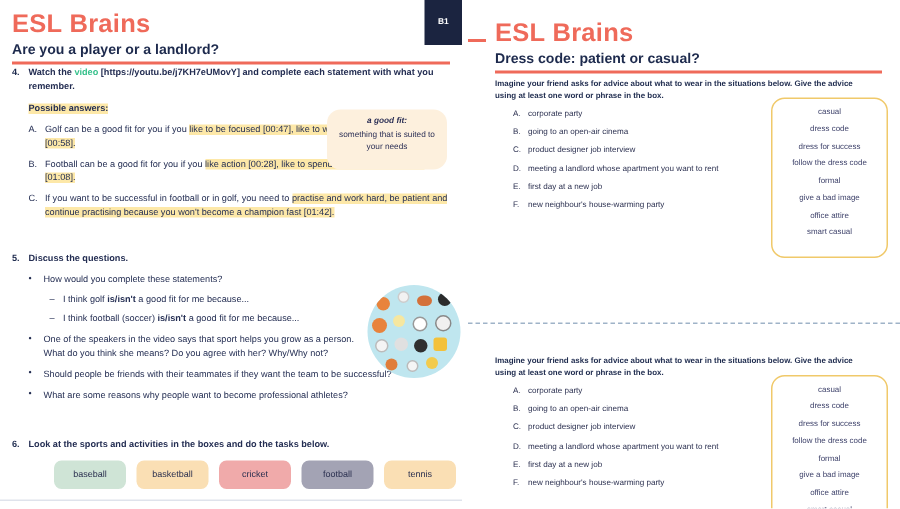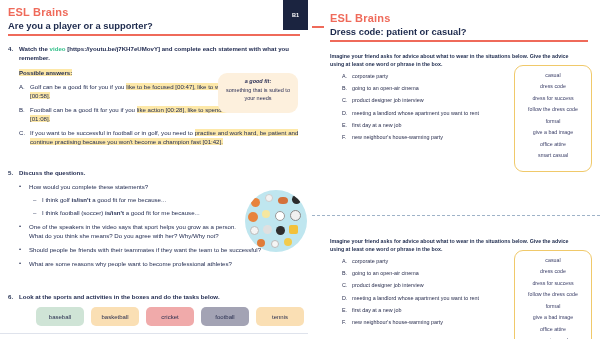--- a/index.html
+++ b/index.html
@@ -12,21 +12,21 @@
     overflow:hidden;
   }
   .page { position:absolute; top:0; background:#fff; overflow:hidden; }
   .page-left  { left:0;   width:308px; height:339px; }
   .page-right { left:312px; width:288px; height:339px; }
 
   
   .brand {
     color:#ef6a5a;
     font-weight:bold;
-    font-size:11px;
+    font-size:17px;
     letter-spacing:.2px;
     line-height:1.15;
   }
   .doc-title {
     color:#1d2a4d;
     font-weight:bold;
     font-size:9.4px;
     line-height:1.25;
     margin-top:1px;
   }
@@ -144,21 +144,21 @@
 </style>
 </head>
 <body>
 
 <div class="page page-left">
 
   <div class="badge badge-left">B1</div>
 
   <div class="l-head">
     <div class="brand">ESL Brains</div>
-    <div class="doc-title">Are you a player or a supporter?</div>
+    <div class="doc-title">Are you a player or a landlord?</div>
     <div class="rule"></div>
   </div>
 
   <div class="task" style="left:8px; top:44px; width:292px;">
     <div class="ol-row">
       <div class="mk task-num">4.</div>
       <div class="bd bold"><span>Watch the </span><span class="lnk">video</span><span> [https://youtu.be/j7KH7eUMovY] and complete each statement with what you remember.</span></div>
     </div>
 
     <div style="margin:5px 0 0 11px;">

